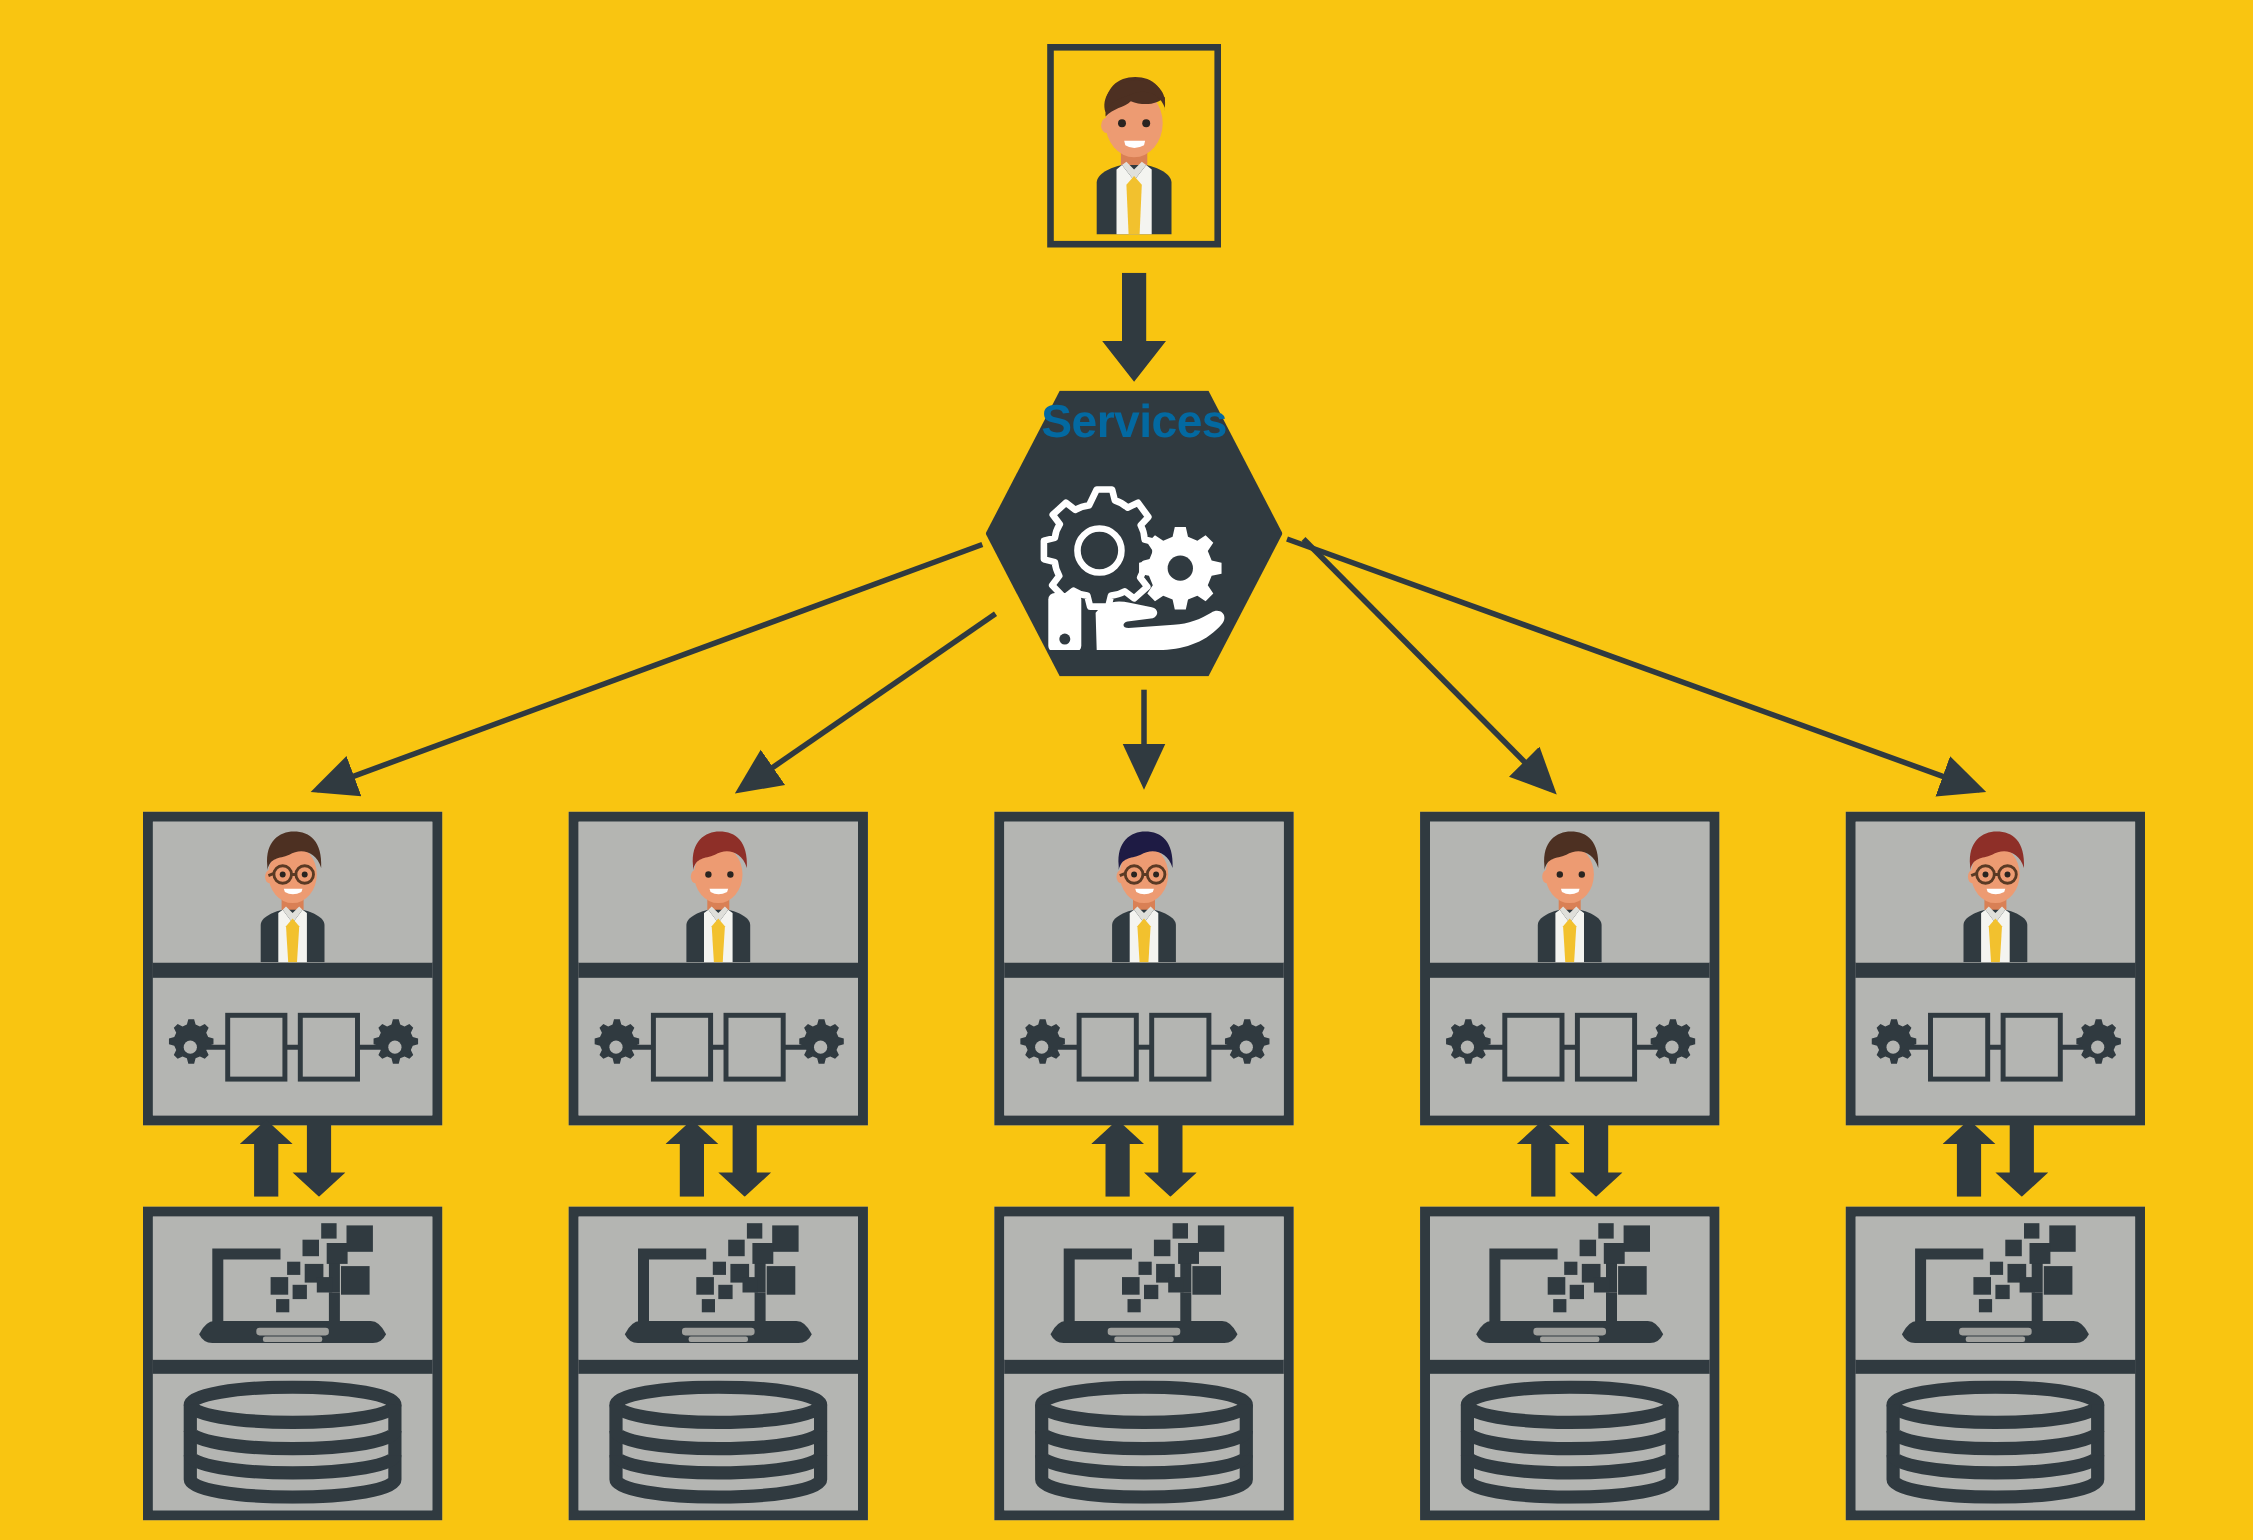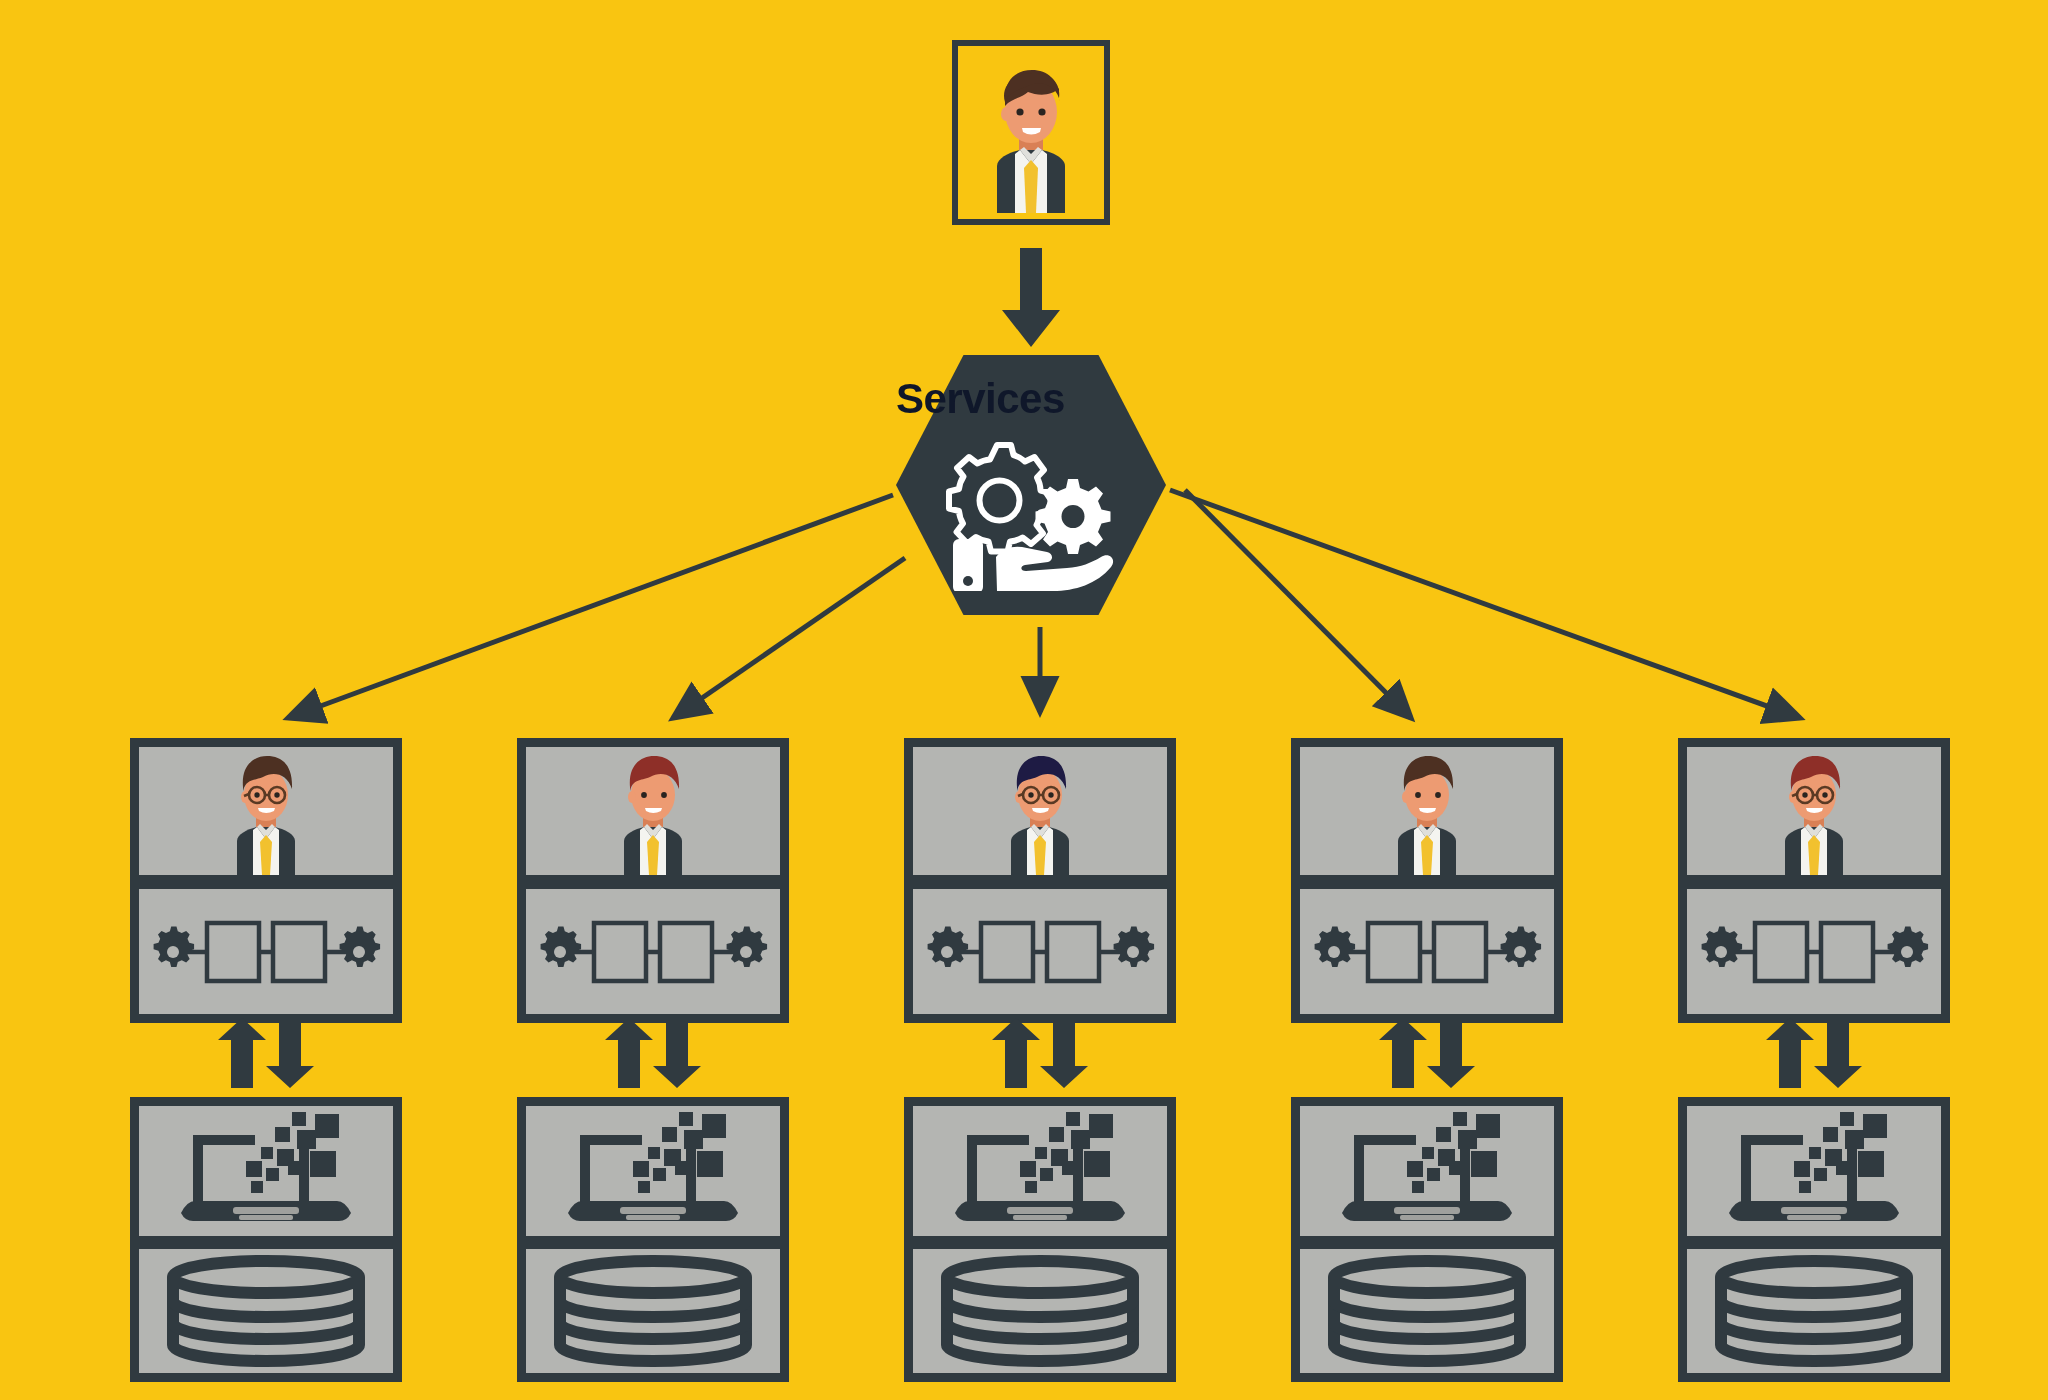--- a/index.html
+++ b/index.html
@@ -39,22 +39,23 @@
     left: 896px; top: 355px;
     width: 270px; height: 260px;
   }
   #services-hex .hexshape {
     position: absolute; inset: 0;
     background: #303A40;
     clip-path: polygon(25% 0%, 75% 0%, 100% 50%, 75% 100%, 25% 100%, 0% 50%);
   }
   #services-hex .hexlabel {
     position: absolute;
-    top: 20px; left: 0; width: 100%;
-    color: #0f172a;
+    top: 4px; left: 0; width: 100%;
+    text-align: center;
+    color: #0369a1;
     font-size: 42px;
     font-weight: bold;
     letter-spacing: -0.5px;
   }
   #services-hex .hexicon {
     position: absolute;
     top: 66px; left: 50%;
     transform: translateX(-50%);
     width: 180px; height: 170px;
   }

